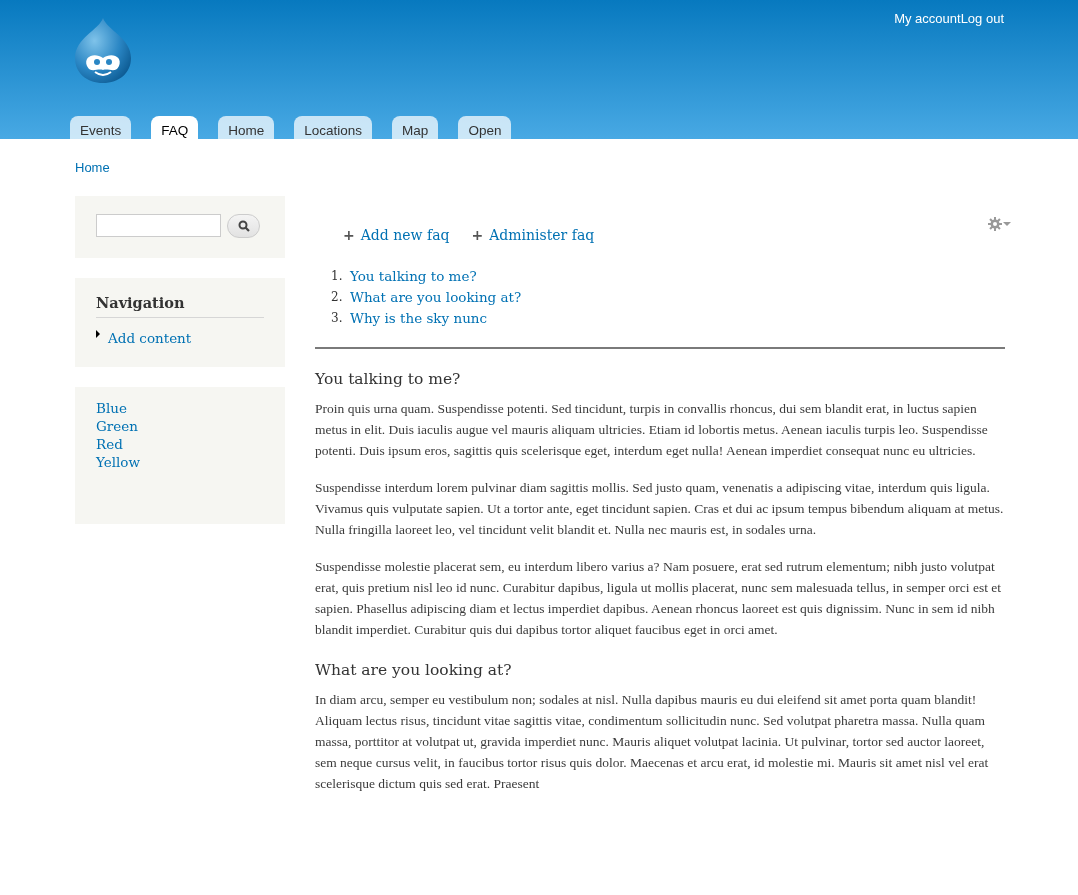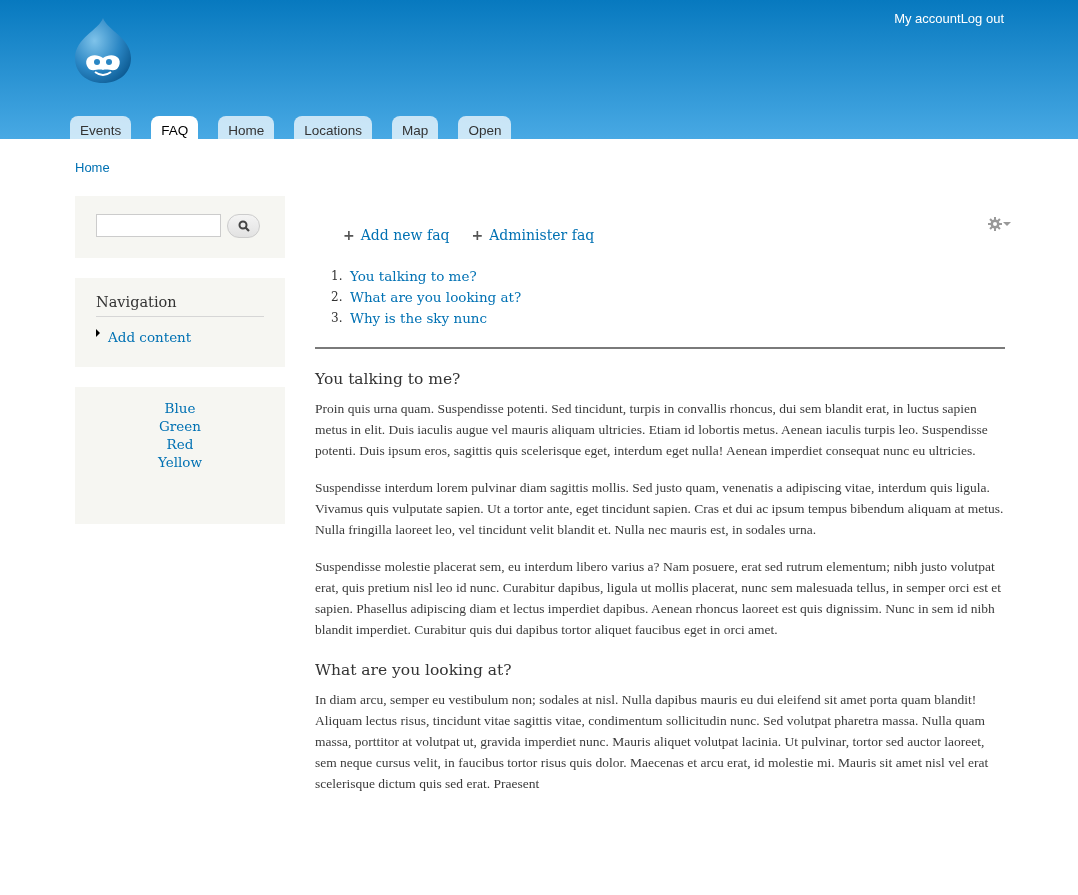--- a/index.html
+++ b/index.html
@@ -36,26 +36,26 @@
     border: 1px solid #ccc; background: #fff;
   }
   #search-btn {
     position: absolute; left: 152px; top: 18px; width: 33px; height: 24px;
     border: 1px solid #ccc; border-radius: 12px; background: linear-gradient(#f4f4f4, #e2e2e2);
     display: flex; align-items: center; justify-content: center;
   }
   #nav-block { top: 278px; height: 89px; }
   #faqcat-block { top: 387px; height: 137px; }
   .block h2 {
-    font-size: 14.5px; font-weight: normal; color: #333;
+    font-size: 14.5px; font-weight: bold; color: #333;
     padding-top: 16px; padding-bottom: 6px; border-bottom: 1px solid #d6d6d6;
   }
   .nav-item { margin-top: 12px; font-size: 13.5px; display: flex; }
   .nav-item .arrow { width: 0; height: 0; border-left: 4px solid #000; border-top: 4px solid transparent; border-bottom: 4px solid transparent; margin-right: 8px; }
-  .cat-list { margin-top: 12px; text-align: center; }
+  .cat-list { margin-top: 12px; }
   .cat-list a { display: block; font-size: 13.5px; line-height: 18px; }
 
   #content { position: absolute; left: 315px; top: 205px; width: 690px; }
   #page-title { font-size: 27px; font-weight: normal; color: #000; line-height: 40px; }
   #gear { position: absolute; right: -6px; top: 12px; display: flex; align-items: center; gap: 1px; }
   #action-links { margin-top: 22px; margin-left: 28px; display: flex; gap: 22px; font-size: 14px; }
   #action-links .al { display: flex; align-items: center; }
   #action-links .plus { color: #555; font-size: 14px; font-weight: bold; margin-right: 6px; font-family: "DejaVu Sans", sans-serif; }
   #toc { margin-top: 23px; margin-left: 16px; list-style: none; }
   #toc li { font-size: 13.5px; line-height: 21px; display: flex; }

